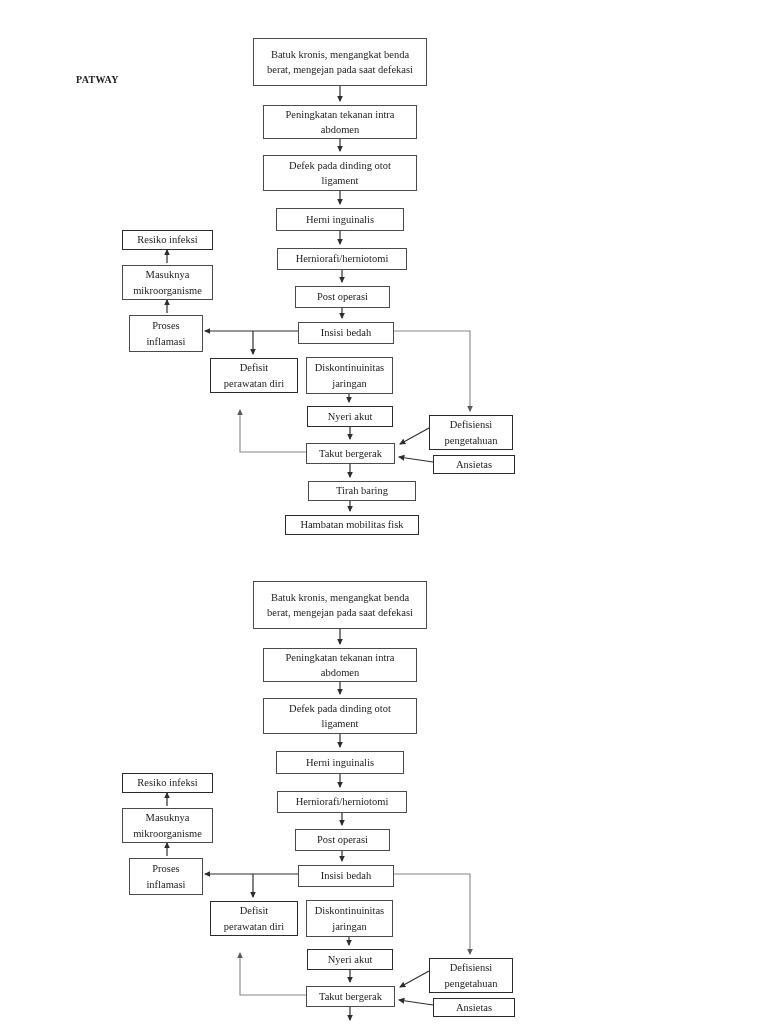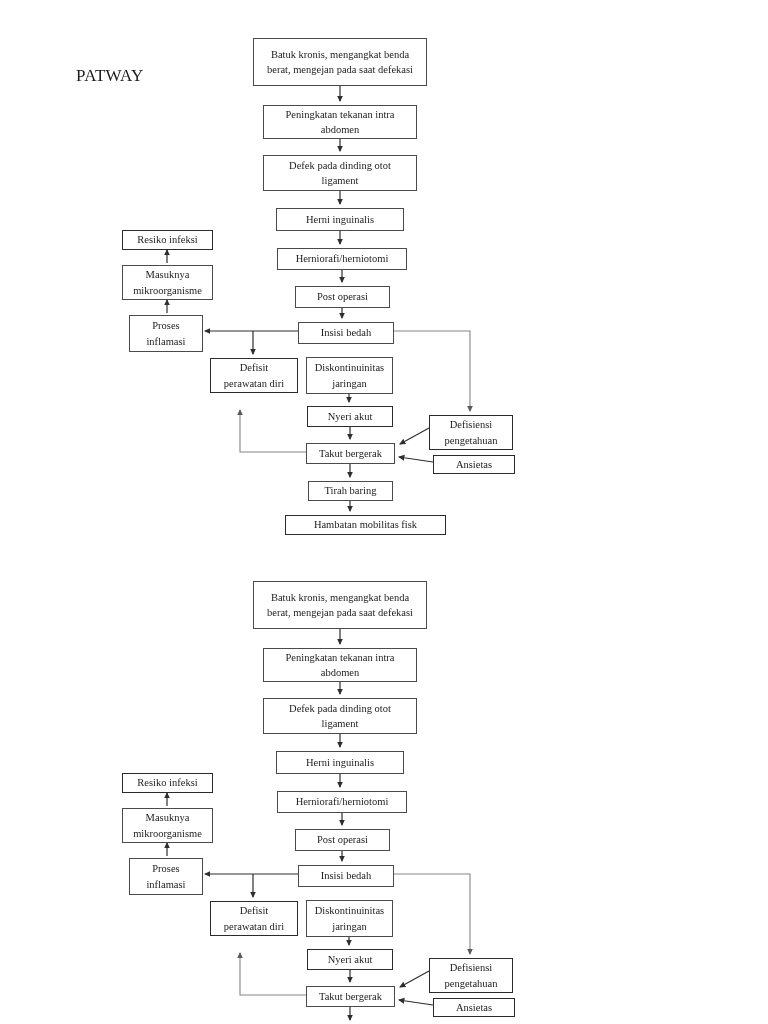--- a/index.html
+++ b/index.html
@@ -11,23 +11,23 @@
     position: relative;
     width: 768px;
     height: 1024px;
     background: #ffffff;
     overflow: hidden;
     font-family: "Liberation Serif", "DejaVu Serif", serif;
   }
   .patway-title {
     position: absolute;
     left: 76px;
-    top: 66px;
-    font-size: 17px;
-    font-weight: normal;
+    top: 74px;
+    font-size: 10px;
+    font-weight: bold;
     color: #1c1c1c;
     letter-spacing: 0.3px;
   }
   #arrow-layer {
     position: absolute;
     left: 0;
     top: 0;
     width: 768px;
     height: 1024px;
     pointer-events: none;
@@ -140,22 +140,22 @@
 inflamasi</div>
       <div class="flow-node bold" style="left: 210px; top: 356px; width: 88px; height: 35px;">Defisit
 perawatan diri</div>
       <div class="flow-node" style="left: 306px; top: 355px; width: 87px; height: 37px;">Diskontinuinitas
 jaringan</div>
       <div class="flow-node bold" style="left: 307px; top: 404px; width: 86px; height: 21px;">Nyeri akut</div>
       <div class="flow-node" style="left: 306px; top: 441px; width: 89px; height: 21px;">Takut bergerak</div>
       <div class="flow-node bold" style="left: 429px; top: 413px; width: 84px; height: 35px;">Defisiensi
 pengetahuan</div>
       <div class="flow-node bold" style="left: 433px; top: 453px; width: 82px; height: 19px;">Ansietas</div>
-      <div class="flow-node" style="left: 308px; top: 479px; width: 85px; height: 20px;">Tirah baring</div>
-      <div class="flow-node bold" style="left: 285px; top: 513px; width: 161px; height: 20px;">Hambatan mobilitas fisk</div>
+      <div class="flow-node" style="left: 308px; top: 479px; width: 108px; height: 20px;">Tirah baring</div>
+      <div class="flow-node bold" style="left: 285px; top: 513px; width: 134px; height: 20px;">Hambatan mobilitas fisk</div>
       <div class="flow-node" style="left: 253px; top: 579px; width: 174px; height: 48px;">Batuk kronis, mengangkat benda
 berat, mengejan pada saat defekasi</div>
       <div class="flow-node" style="left: 263px; top: 646px; width: 154px; height: 34px;">Peningkatan tekanan intra
 abdomen</div>
       <div class="flow-node" style="left: 263px; top: 696px; width: 154px; height: 36px;">Defek pada dinding otot
 ligament</div>
       <div class="flow-node" style="left: 276px; top: 749px; width: 128px; height: 23px;">Herni inguinalis</div>
       <div class="flow-node" style="left: 277px; top: 789px; width: 130px; height: 22px;">Herniorafi/herniotomi</div>
       <div class="flow-node" style="left: 295px; top: 827px; width: 95px; height: 22px;">Post operasi</div>
       <div class="flow-node" style="left: 298px; top: 863px; width: 96px; height: 22px;">Insisi bedah</div>

